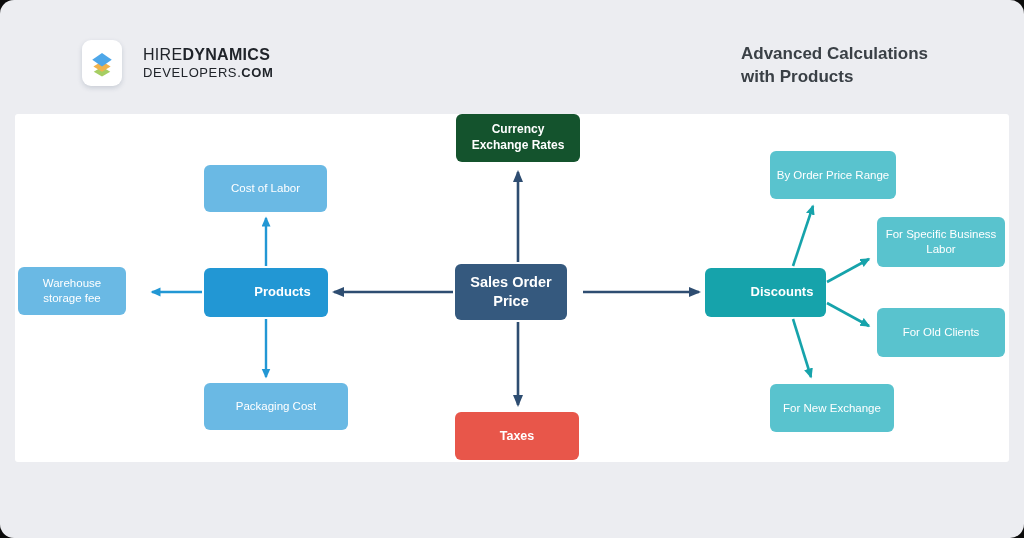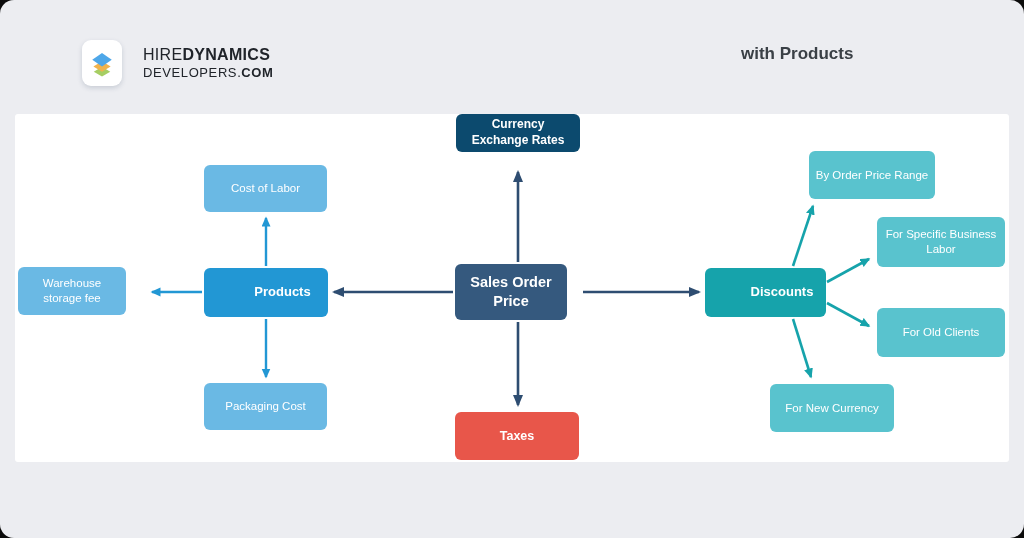--- a/index.html
+++ b/index.html
@@ -29,28 +29,28 @@
   #edges{position:absolute;left:0;top:0;width:1024px;height:538px;pointer-events:none;}
   
   .node{
     position:absolute;border-radius:6px;color:#ffffff;
     display:flex;align-items:center;justify-content:center;text-align:center;
     box-sizing:border-box;padding:2px 6px;line-height:1.3;
   }
   .hub{font-weight:700;font-size:13px;padding-left:39px;}
   .leaf{font-weight:400;font-size:11.5px;}
   #n-sales   {left:455px;top:264px;width:112px;height:56px;background:#35597e;font-weight:700;font-size:14.5px;padding:2px 4px;}
-  #n-currency{left:456px;top:114px;width:124px;height:38px;background:#0c4a6e;font-weight:700;font-size:12px;}
+  #n-currency{left:456px;top:114px;width:124px;height:48px;background:#14532d;font-weight:700;font-size:12px;}
   #n-taxes   {left:455px;top:412px;width:124px;height:48px;background:#e8564a;font-weight:700;font-size:12.5px;}
   #n-products{left:204px;top:268px;width:124px;height:49px;background:#2297d4;}
   #n-labor   {left:204px;top:165px;width:123px;height:47px;background:#6ab9e4;}
   #n-warehouse{left:18px;top:267px;width:108px;height:48px;background:#6ab9e4;}
-  #n-packaging{left:204px;top:383px;width:123px;height:47px;background:#6ab9e4;}
+  #n-packaging{left:204px;top:383px;width:144px;height:47px;background:#6ab9e4;}
   #n-discounts{left:705px;top:268px;width:121px;height:49px;background:#16a3ab;}
-  #n-byorder {left:770px;top:151px;width:126px;height:48px;background:#59c3ce;margin-left:39px;}
+  #n-byorder {left:770px;top:151px;width:126px;height:48px;background:#59c3ce;}
   #n-business{left:877px;top:217px;width:128px;height:50px;background:#59c3ce;}
   #n-oldclients{left:877px;top:308px;width:128px;height:49px;background:#59c3ce;}
   #n-newclients{left:770px;top:384px;width:124px;height:48px;background:#59c3ce;}
 </style>
 </head>
 <body>
 
 <div id="page">
 
   <div id="logo">
@@ -61,20 +61,21 @@
         <polygon points="20,9.5 33,18.5 20,27.5 7,18.5" fill="#4ea7e9"></polygon>
       </svg>
     </div>
     <div id="logo-text">
       <div id="logo-line1"><span>HIRE</span><b>DYNAMICS</b></div>
       <div id="logo-line2"><span>DEVELOPERS.</span><b>COM</b></div>
     </div>
   </div>
 
   <div id="page-title">
+    <div>Advanced Calculations</div>
     <div>with Products</div>
   </div>
 
   <div id="panel"></div>
 
   <svg id="edges">
     <defs>
       <marker id="mnavy" markerUnits="userSpaceOnUse" markerWidth="14" markerHeight="12" refX="10" refY="5" orient="auto">
         <path d="M0,0 L12,5 L0,10 Z" fill="#2e4d71"></path>
       </marker>
@@ -110,15 +111,15 @@
 
   <div class="node hub" id="n-products">Products</div>
   <div class="node leaf" id="n-labor">Cost of Labor</div>
   <div class="node leaf" id="n-warehouse">Warehouse storage fee</div>
   <div class="node leaf" id="n-packaging">Packaging Cost</div>
 
   <div class="node hub" id="n-discounts">Discounts</div>
   <div class="node leaf" id="n-byorder">By Order Price Range</div>
   <div class="node leaf" id="n-business">For Specific Business Labor</div>
   <div class="node leaf" id="n-oldclients">For Old Clients</div>
-  <div class="node leaf" id="n-newclients">For New Currency</div>
+  <div class="node leaf" id="n-newclients">For New Exchange</div>
 
 </div>
 
 </body></html>

